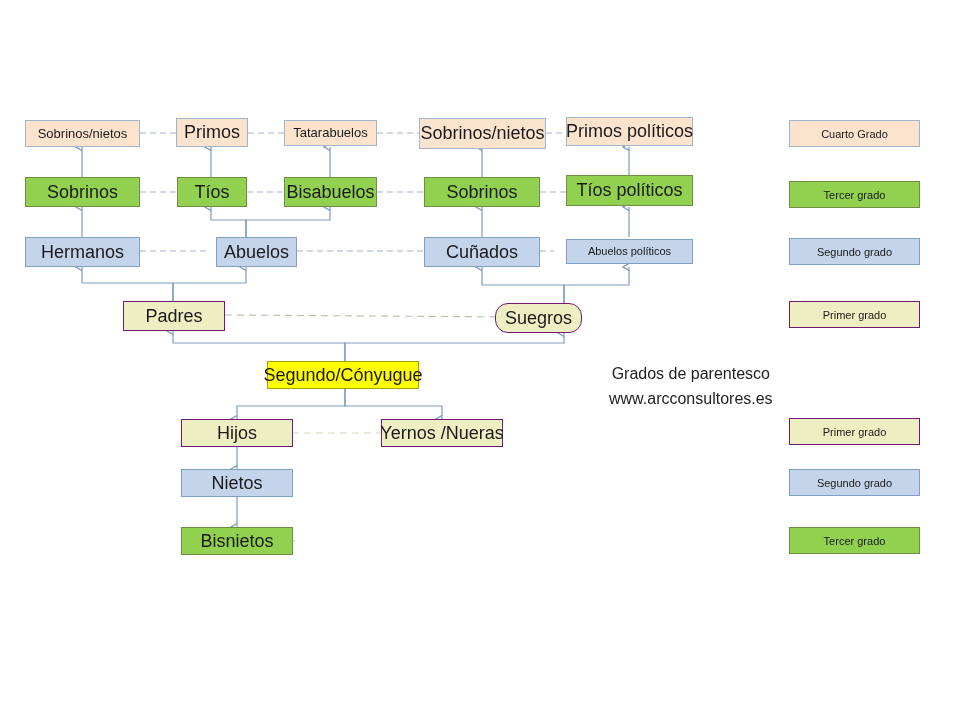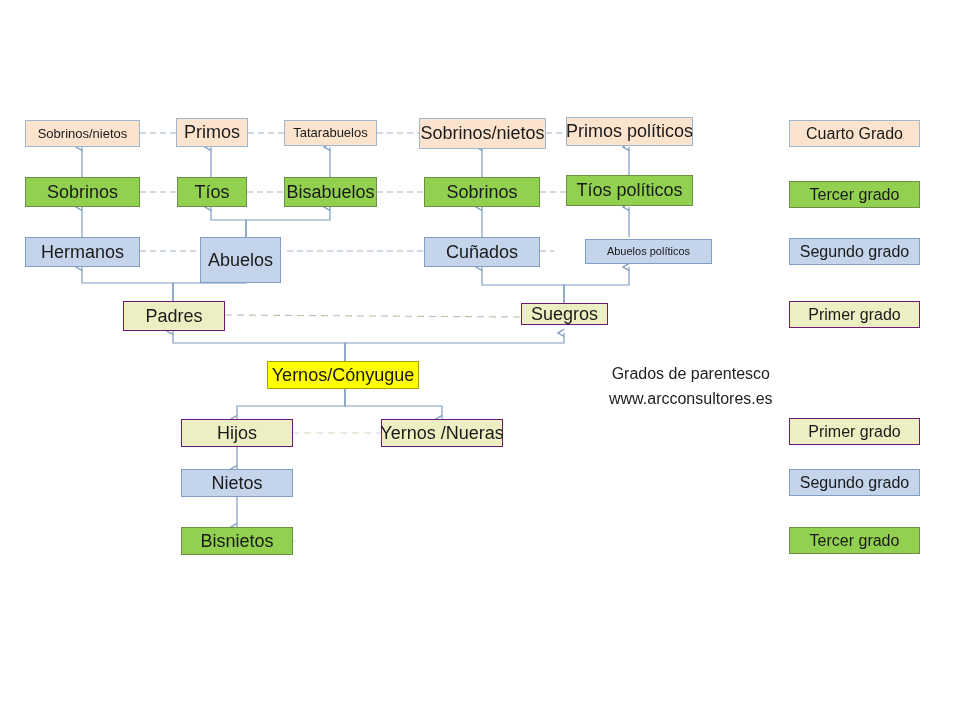--- a/index.html
+++ b/index.html
@@ -31,21 +31,21 @@
   }
   
   .c-peach  { background: #FCE3CE; border: 1px solid #9FB6CD; }
   .c-green  { background: #92D050; border: 1px solid #6F8F44; }
   .c-blue   { background: #C3D4EB; border: 1px solid #7FA0C4; }
   .c-cream  { background: #EDEFC3; border: 1px solid #701a75; }
   .c-yellow { background: #FFFF00; border: 1px solid #A3A300; }
 
   .fs-lg { font-size: 18px; }
   .fs-md { font-size: 13px; }
-  .fs-sm { font-size: 11px; margin-left: 19px; }
+  .fs-sm { font-size: 11px; }
 
   
   #wires {
     position: absolute;
     left: 0; top: 0;
     width: 960px; height: 720px;
     z-index: 1;
     pointer-events: none;
   }
   .note {
@@ -56,21 +56,21 @@
     line-height: 1.55;
     white-space: nowrap;
     z-index: 5;
   }
   .legend-box {
     position: absolute;
     box-sizing: border-box;
     display: flex;
     align-items: center;
     justify-content: center;
-    font-size: 16px;
+    font-size: 11px;
     color: #1a1a1a;
     z-index: 5;
   }
 </style>
 </head>
 <body>
 
 <div id="canvas">
 
   <svg id="wires" viewBox="0 0 960 720" xmlns="http://www.w3.org/2000/svg">
@@ -162,31 +162,31 @@
   <div class="node c-green fs-lg" style="left:177px; top:177px; width:70px;  height:30px;">Tíos</div>
 
   <div class="node c-green fs-lg" style="left:284px; top:177px; width:93px;  height:30px;">Bisabuelos</div>
 
   <div class="node c-green fs-lg" style="left:424px; top:177px; width:116px; height:30px;">Sobrinos</div>
 
   <div class="node c-green fs-lg" style="left:566px; top:175px; width:127px; height:31px;">Tíos políticos</div>
 
   <div class="node c-blue fs-lg" style="left:25px;  top:237px; width:115px; height:30px;">Hermanos</div>
 
-  <div class="node c-blue fs-lg" style="left:200px; top:237px; width:81px;  height:46px;">Abuelos</div>
+  <div class="node c-blue fs-lg" style="left:216px; top:237px; width:81px;  height:30px;">Abuelos</div>
 
   <div class="node c-blue fs-lg" style="left:424px; top:237px; width:116px; height:30px;">Cuñados</div>
 
   <div class="node c-blue fs-sm" style="left:566px; top:239px; width:127px; height:25px;">Abuelos políticos</div>
 
   <div class="node c-cream fs-lg" style="left:123px; top:301px; width:102px; height:30px;">Padres</div>
 
-  <div class="node c-cream fs-lg" style="left:521px; top:303px; width:87px;  height:22px;">Suegros</div>
-
-  <div class="node c-yellow fs-lg" style="left:267px; top:361px; width:152px; height:28px;">Yernos/Cónyugue</div>
+  <div class="node c-cream fs-lg" style="left:495px; top:303px; width:87px;  height:30px;border-radius:13px;">Suegros</div>
+
+  <div class="node c-yellow fs-lg" style="left:267px; top:361px; width:152px; height:28px;">Segundo/Cónyugue</div>
 
   <div class="node c-cream fs-lg" style="left:181px; top:419px; width:112px; height:28px;">Hijos</div>
 
   <div class="node c-cream fs-lg" style="left:381px; top:419px; width:122px; height:28px;">Yernos /Nueras</div>
 
   <div class="node c-blue fs-lg" style="left:181px; top:469px; width:112px; height:28px;">Nietos</div>
 
   <div class="node c-green fs-lg" style="left:181px; top:527px; width:112px; height:28px;">Bisnietos</div>
 
   <div class="note" style="left:609px; top:362px;">

